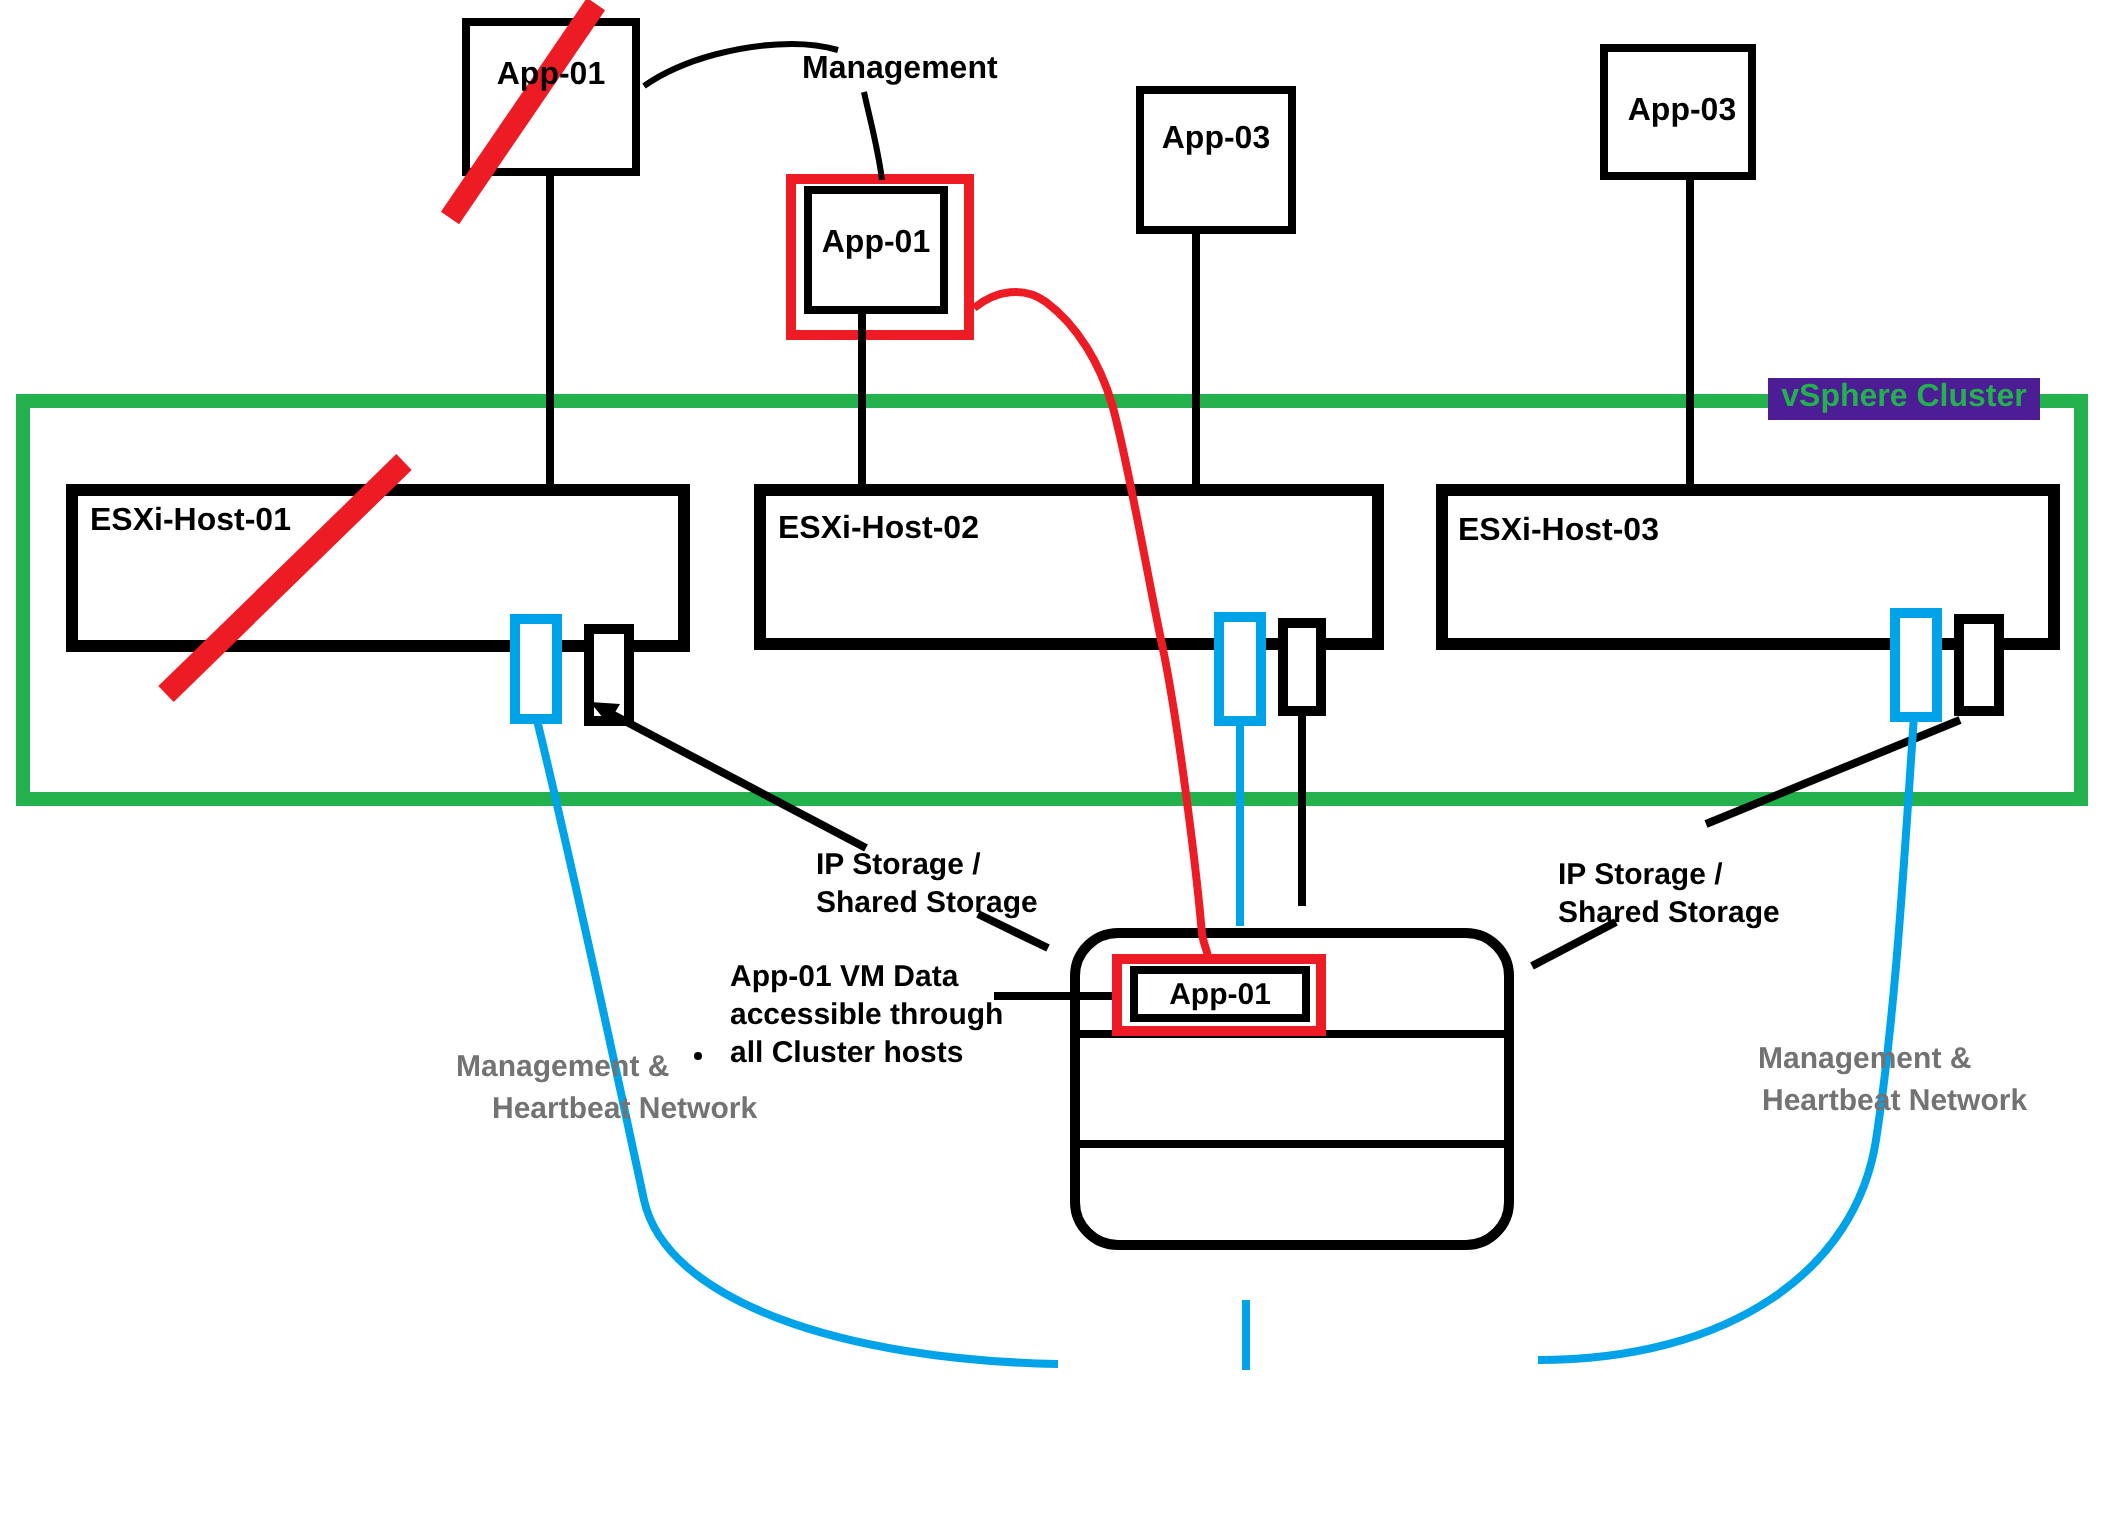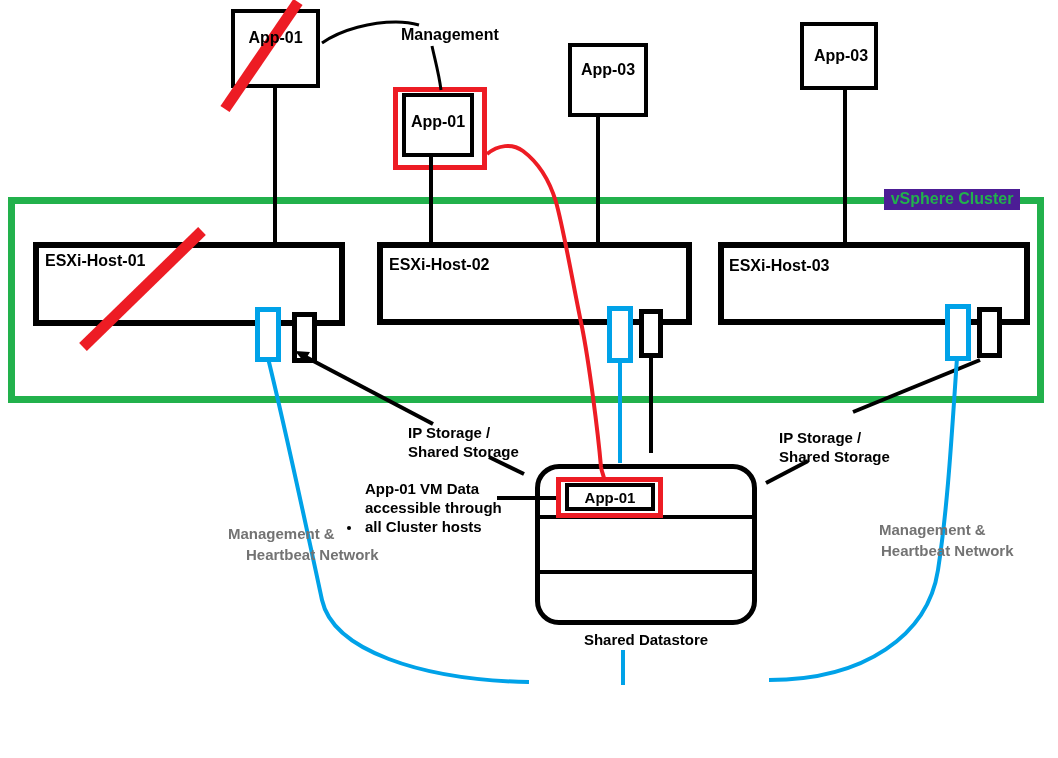--- a/index.html
+++ b/index.html
@@ -106,17 +106,16 @@
     <div>App-01 VM Data</div>
     <div>accessible through</div>
     <div>all Cluster hosts</div>
   </div>
 
   <div class="lbl cyan" style="left:228px;top:524px;">Management &amp;</div>
   <div class="lbl cyan" style="left:246px;top:545px;">Heartbeat Network</div>
   <div class="lbl cyan" style="left:879px;top:520px;">Management &amp;</div>
   <div class="lbl cyan" style="left:881px;top:541px;">Heartbeat Network</div>
 
-  <div class="lbl center" style="left:535px;top:630px;width:222px;">Shared Datastore</div>
 
   <div class="abs" style="left:347px;top:526px;width:4px;height:4px;background:#000;border-radius:50%;"></div>
 
 </div>
 
 </body></html>

